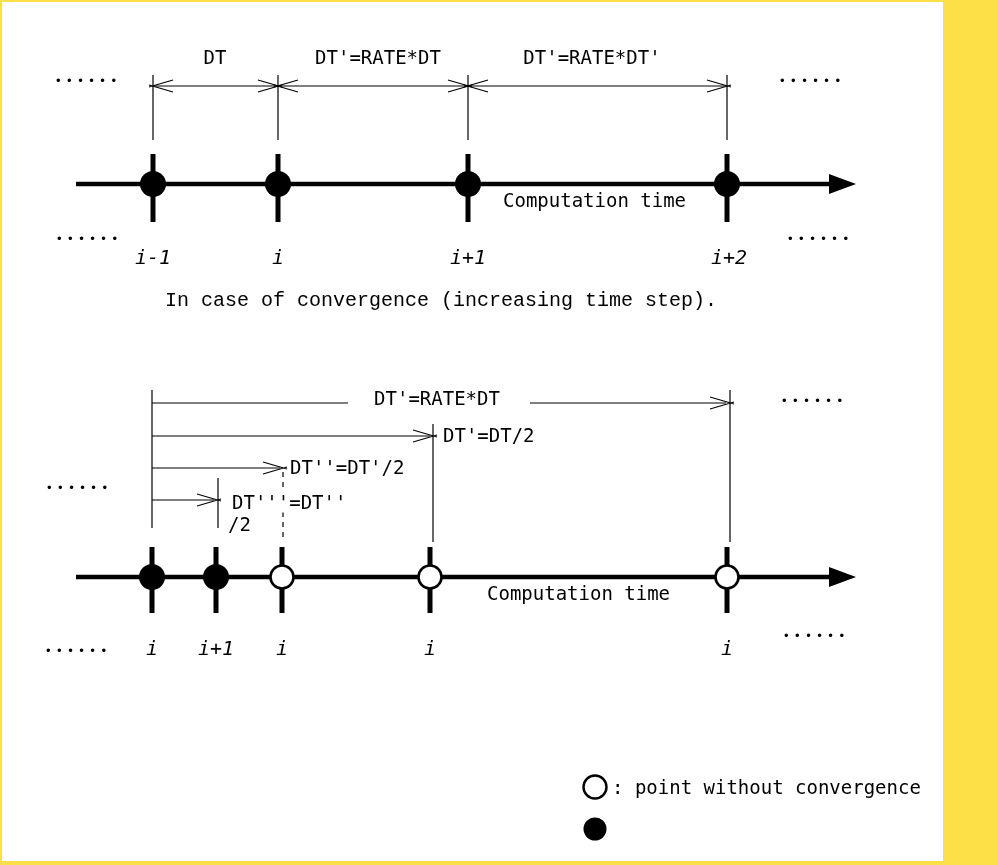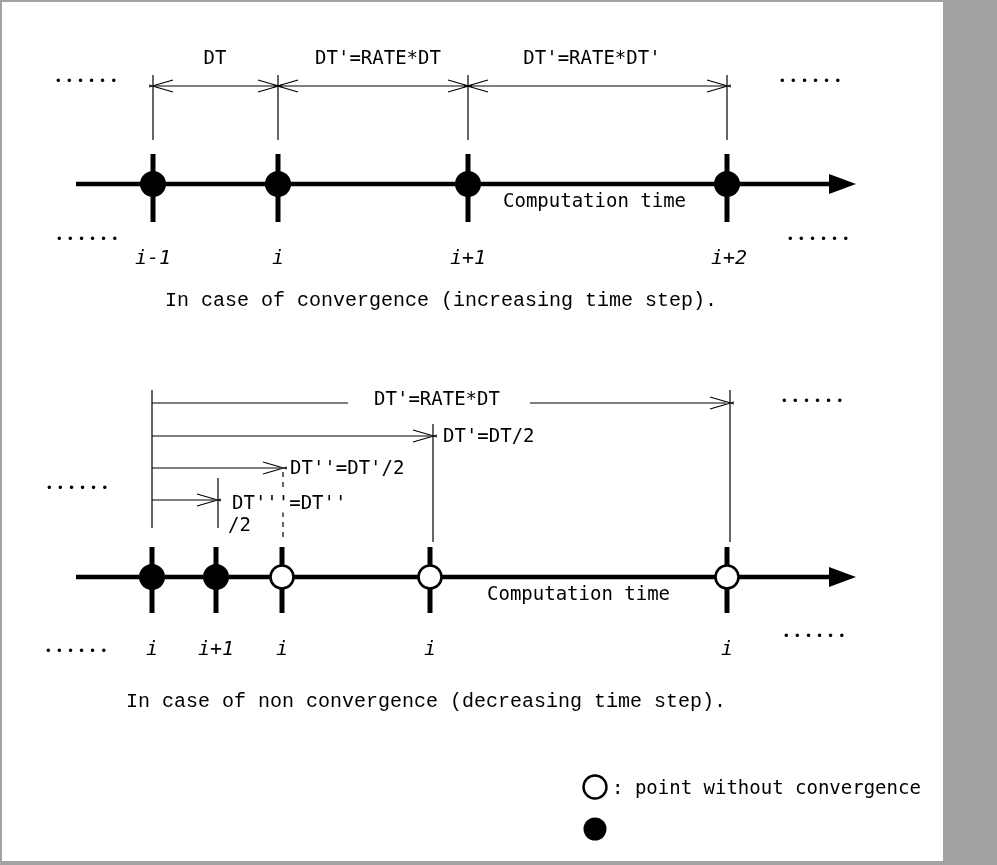--- a/index.html
+++ b/index.html
@@ -1,16 +1,16 @@
 <!DOCTYPE html>
 <html><head>
 <meta charset="utf-8">
 <style>
   html,body{margin:0;padding:0;background:#1a1a1a;}
-  .screen{position:relative;width:997px;height:865px;background:#a3a3a3;overflow:hidden;
+  .screen{position:relative;width:997px;height:865px;background:#fde047;overflow:hidden;
           font-family:"DejaVu Sans Mono",monospace;}
   svg{position:absolute;left:0;top:0;}
   .lbl{position:absolute;font-family:"DejaVu Sans Mono",monospace;font-size:19px;color:#000;
        line-height:1;white-space:pre;transform:translate(0,-50%);}
   .lbl.c{transform:translate(-50%,-50%);}
   .ital{position:absolute;font-family:"DejaVu Sans Mono",monospace;font-style:italic;font-size:20px;
         color:#000;line-height:1;white-space:pre;transform:translate(-50%,-50%);margin-top:17px;}
   .cap{position:absolute;font-family:Liberation Mono, monospace;font-size:20px;
        color:#000;line-height:1;white-space:pre;transform:translate(0,-50%);}
   .dots{position:absolute;font-family:"DejaVu Sans",sans-serif;font-size:12px;letter-spacing:4px;
@@ -114,21 +114,20 @@
   <div class="lbl" style="left:443px;top:435px;">DT'=DT/2</div>
   <div class="lbl" style="left:290px;top:467px;">DT''=DT'/2</div>
   <div class="lbl whitebg" style="left:228px;top:502px;text-align:center;">DT'''=DT''</div>
   <div class="lbl" style="left:228px;top:524px;">/2</div>
   <div class="lbl" style="left:487px;top:593px;">Computation time</div>
   <div class="ital" style="left:152px;top:631px;">i</div>
   <div class="ital" style="left:216px;top:631px;">i+1</div>
   <div class="ital" style="left:282px;top:631px;">i</div>
   <div class="ital" style="left:430px;top:631px;">i</div>
   <div class="ital" style="left:727px;top:631px;">i</div>
-  <div class="cap" style="left:126px;top:702px;">In case of non convergence (decreasing time step).</div>
 
   <div class="dots" style="left:88px;top:81px;">••••••</div>
   <div class="dots" style="left:812px;top:81px;">••••••</div>
   <div class="dots" style="left:89px;top:239px;">••••••</div>
   <div class="dots" style="left:820px;top:239px;">••••••</div>
   <div class="dots" style="left:814px;top:401px;">••••••</div>
   <div class="dots" style="left:79px;top:488px;">••••••</div>
   <div class="dots" style="left:816px;top:636px;">••••••</div>
   <div class="dots" style="left:78px;top:651px;">••••••</div>
 

